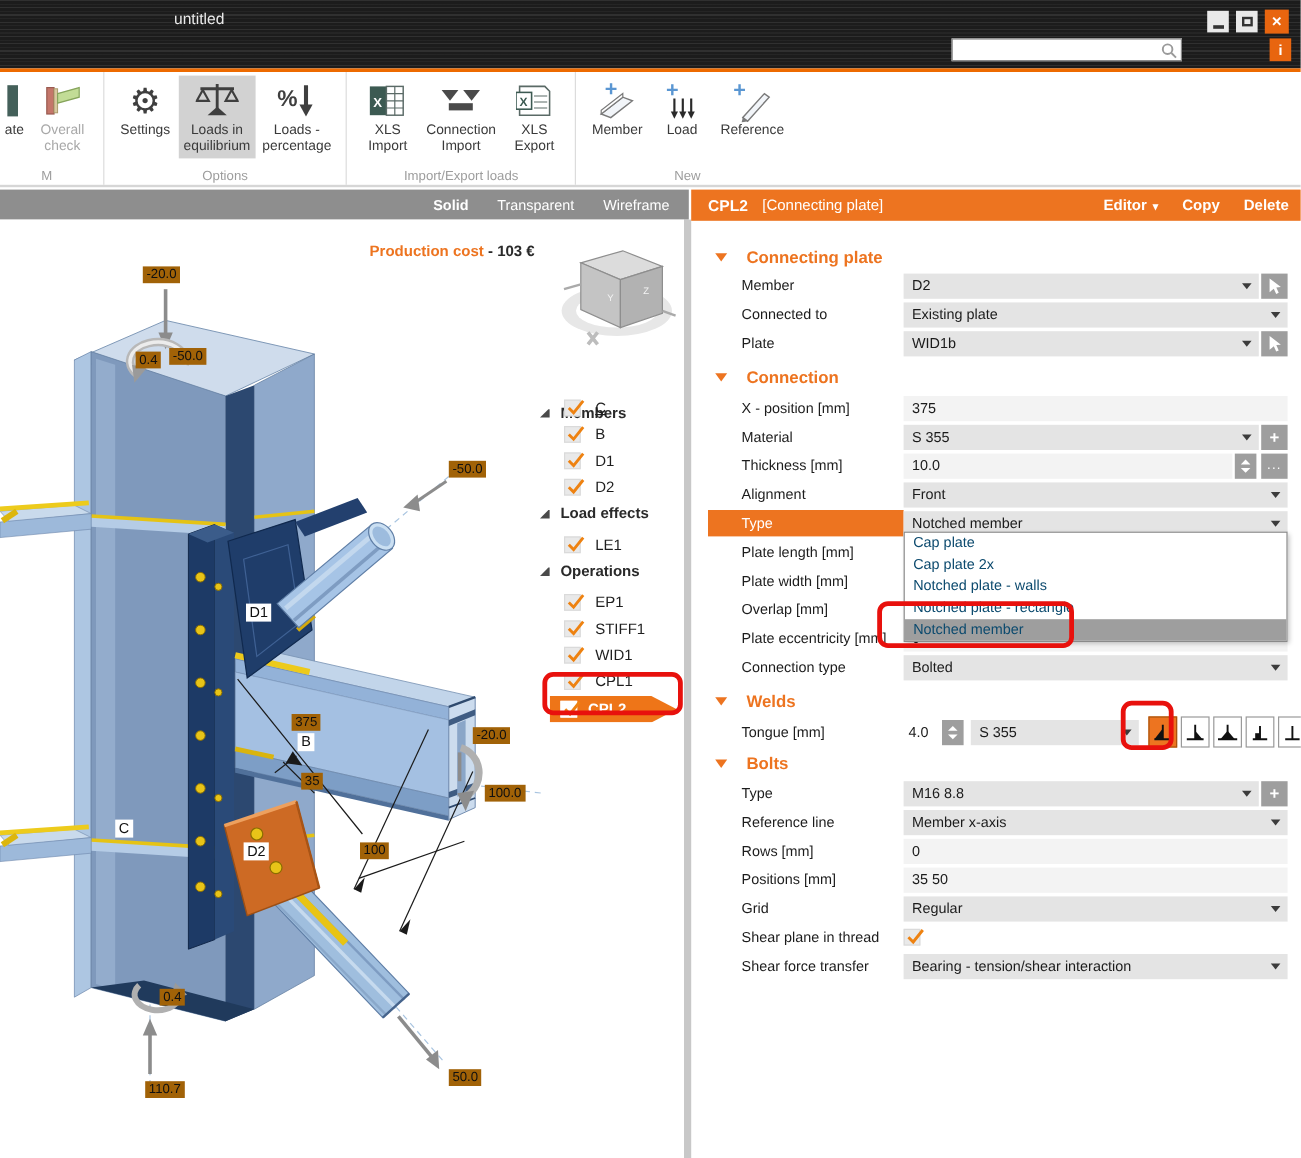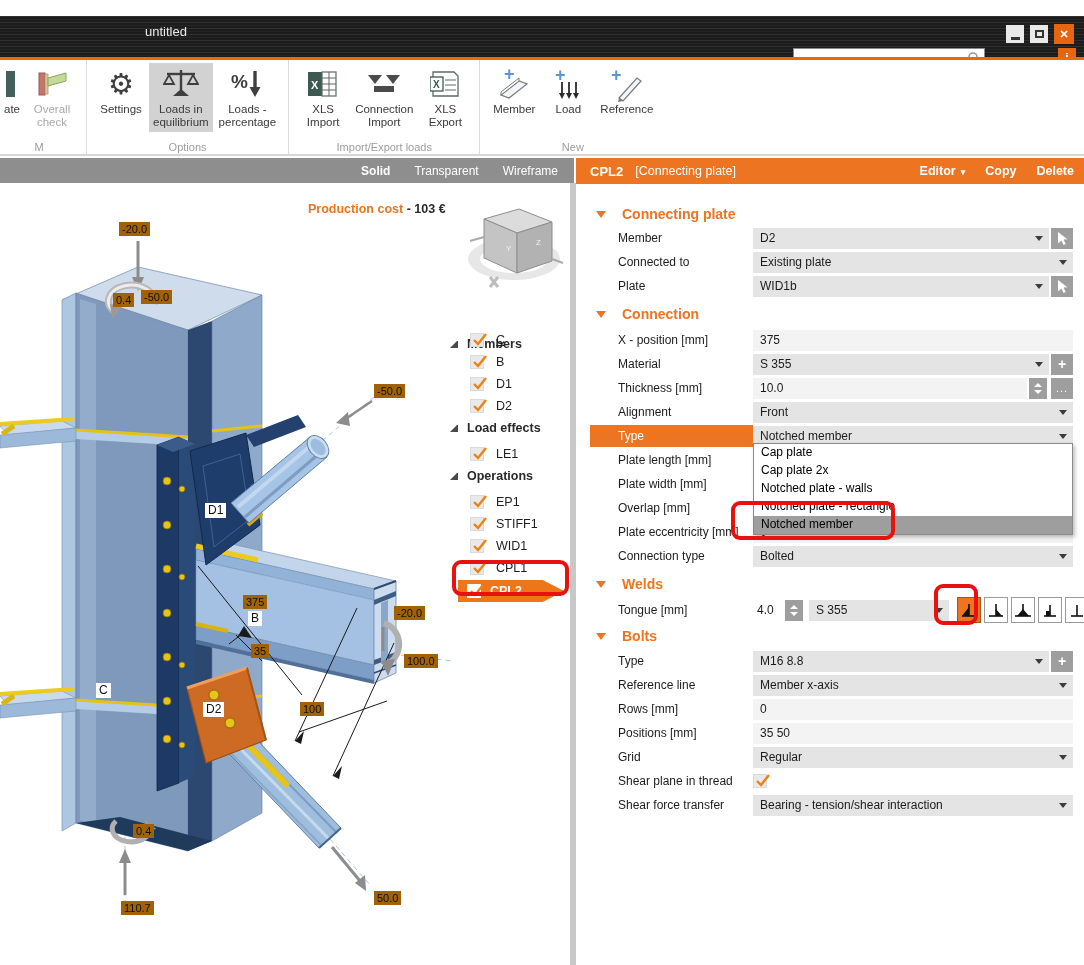--- a/index.html
+++ b/index.html
@@ -1,21 +1,21 @@
 <!DOCTYPE html>
 <html><head>
 <meta charset="utf-8">
 <style>
   * { box-sizing: border-box; margin: 0; padding: 0; }
   html,body { width:1084px; height:965px; }
   body { font-family:"Liberation Sans", sans-serif; background:#fff; position:relative; overflow:hidden; }
   .abs { position:absolute; }
 
   
-  .titlebar { position:absolute; top:16px; left:0; width:1084px; height:57px;
+  .titlebar { position:absolute; top:0; left:0; width:1084px; height:57px;
     background:#1c1c1c;
     background-image:repeating-linear-gradient(180deg, rgba(255,255,255,.09) 0 1px, rgba(0,0,0,0) 1px 3px, rgba(255,255,255,.04) 3px 4px, rgba(0,0,0,0) 4px 6px);
   }
   .titlebar .apptitle { position:absolute; left:145px; top:8px; color:#e9e9e9; font-size:13px; }
   .winbtn { position:absolute; top:9px; width:18px; height:18px; display:flex; align-items:center; justify-content:center; font-size:11px; }
   .winbtn.min  { left:1006px; background:#e9e9e9; color:#222; }
   .winbtn.max  { left:1030px; background:#e9e9e9; color:#222; }
   .winbtn.close{ left:1054px; width:20px; height:20px; top:8px; background:#e8650f; color:#fff; font-weight:bold; }
   .winbtn.min i{ display:block; width:9px; height:3px; background:#333; margin-top:8px; }
   .winbtn.max i{ display:block; width:9px; height:8px; border:2px solid #333; }
@@ -85,21 +85,21 @@
   .fwrap { display:flex; align-items:center; width:320px; flex:none; }
   .field { height:21px; background:#e4e4e4; display:flex; align-items:center; padding:0 20px 0 7px; position:relative; font-size:12px; color:#1b1b1b; flex:1; min-width:0; }
   .field.lite { background:#f3f3f3; padding-right:7px; }
   .field .arr { position:absolute; right:6px; top:8px; width:0; height:0; border-top:5px solid #3c3c3c; border-left:4px solid transparent; border-right:4px solid transparent; }
   .sbtn { width:22px; height:21px; background:#9e9e9e; color:#fff; margin-left:2px; display:flex; align-items:center; justify-content:center; flex:none; font-weight:bold; font-size:14px; cursor:pointer; }
   .spin { width:18px; height:21px; background:#9e9e9e; margin-left:2px; display:flex; flex-direction:column; align-items:center; justify-content:center; gap:3px; flex:none; cursor:pointer; }
   .spin i { width:0; height:0; border-left:4px solid transparent; border-right:4px solid transparent; }
   .spin .up { border-bottom:4px solid #fff; } .spin .dn { border-top:4px solid #fff; }
   .dots { font-size:11px; letter-spacing:1px; font-weight:normal; }
   .popup { position:absolute; left:177px; top:285px; width:320px; background:#fff; border:1px solid #8a8a8a; z-index:5; box-shadow:2px 2px 4px rgba(0,0,0,.25); }
-  .popup .opt { height:18px; line-height:17px; padding-left:7px; font-size:12px; color:#000000; cursor:pointer; }
+  .popup .opt { height:18px; line-height:17px; padding-left:7px; font-size:12px; color:#0c4a6e; cursor:pointer; }
   .popup .opt.sel { background:#9e9e9e; }
   .wicon { width:24px; height:26px; border:1px solid #9a9a9a; background:#fff; margin-right:3px; display:flex; align-items:center; justify-content:center; cursor:pointer; flex:none; }
   .wicon.sel { background:#ed7420; border-color:#a85510; }
   .tval { width:30px; text-align:left; font-size:12px; color:#1b1b1b; flex:none; padding-left:4px; }
 </style>
 </head>
 <body>
 
 <div class="titlebar">
   <span class="apptitle">untitled</span>

